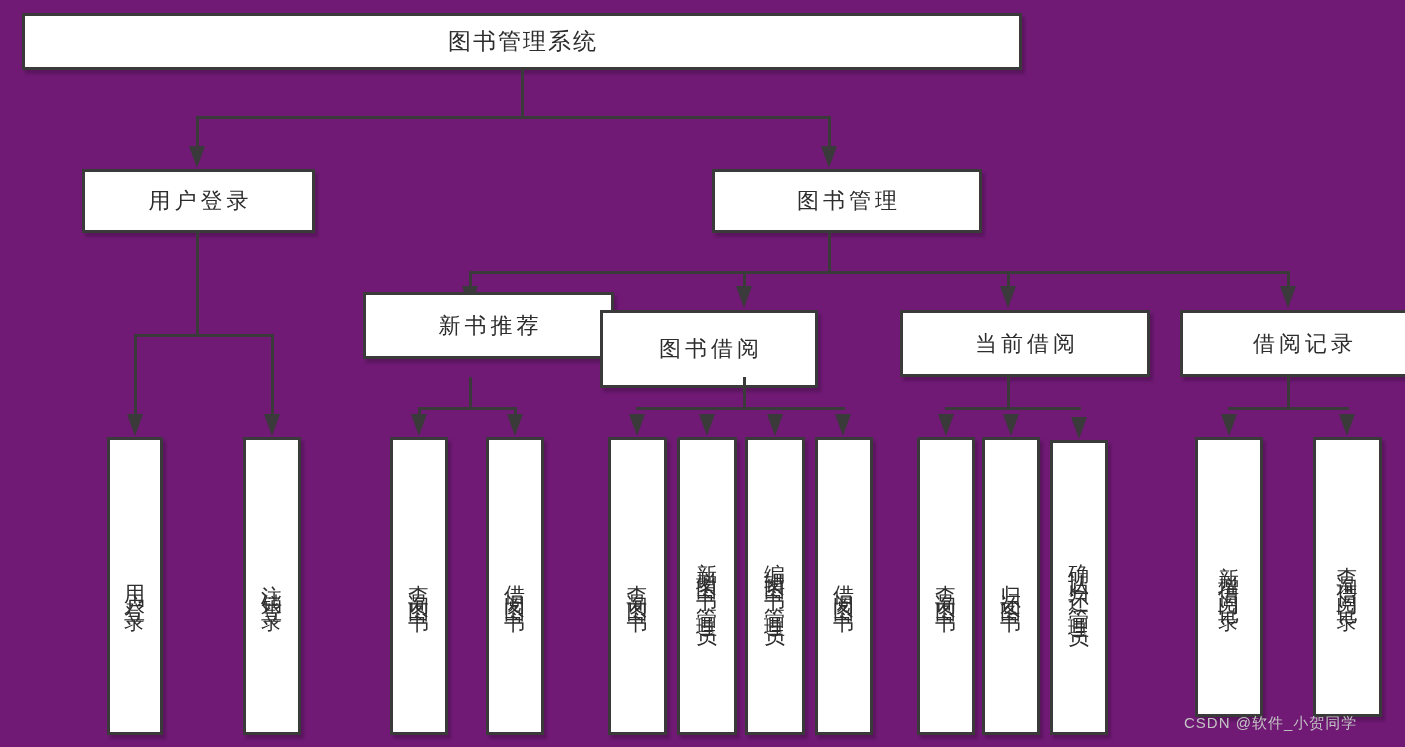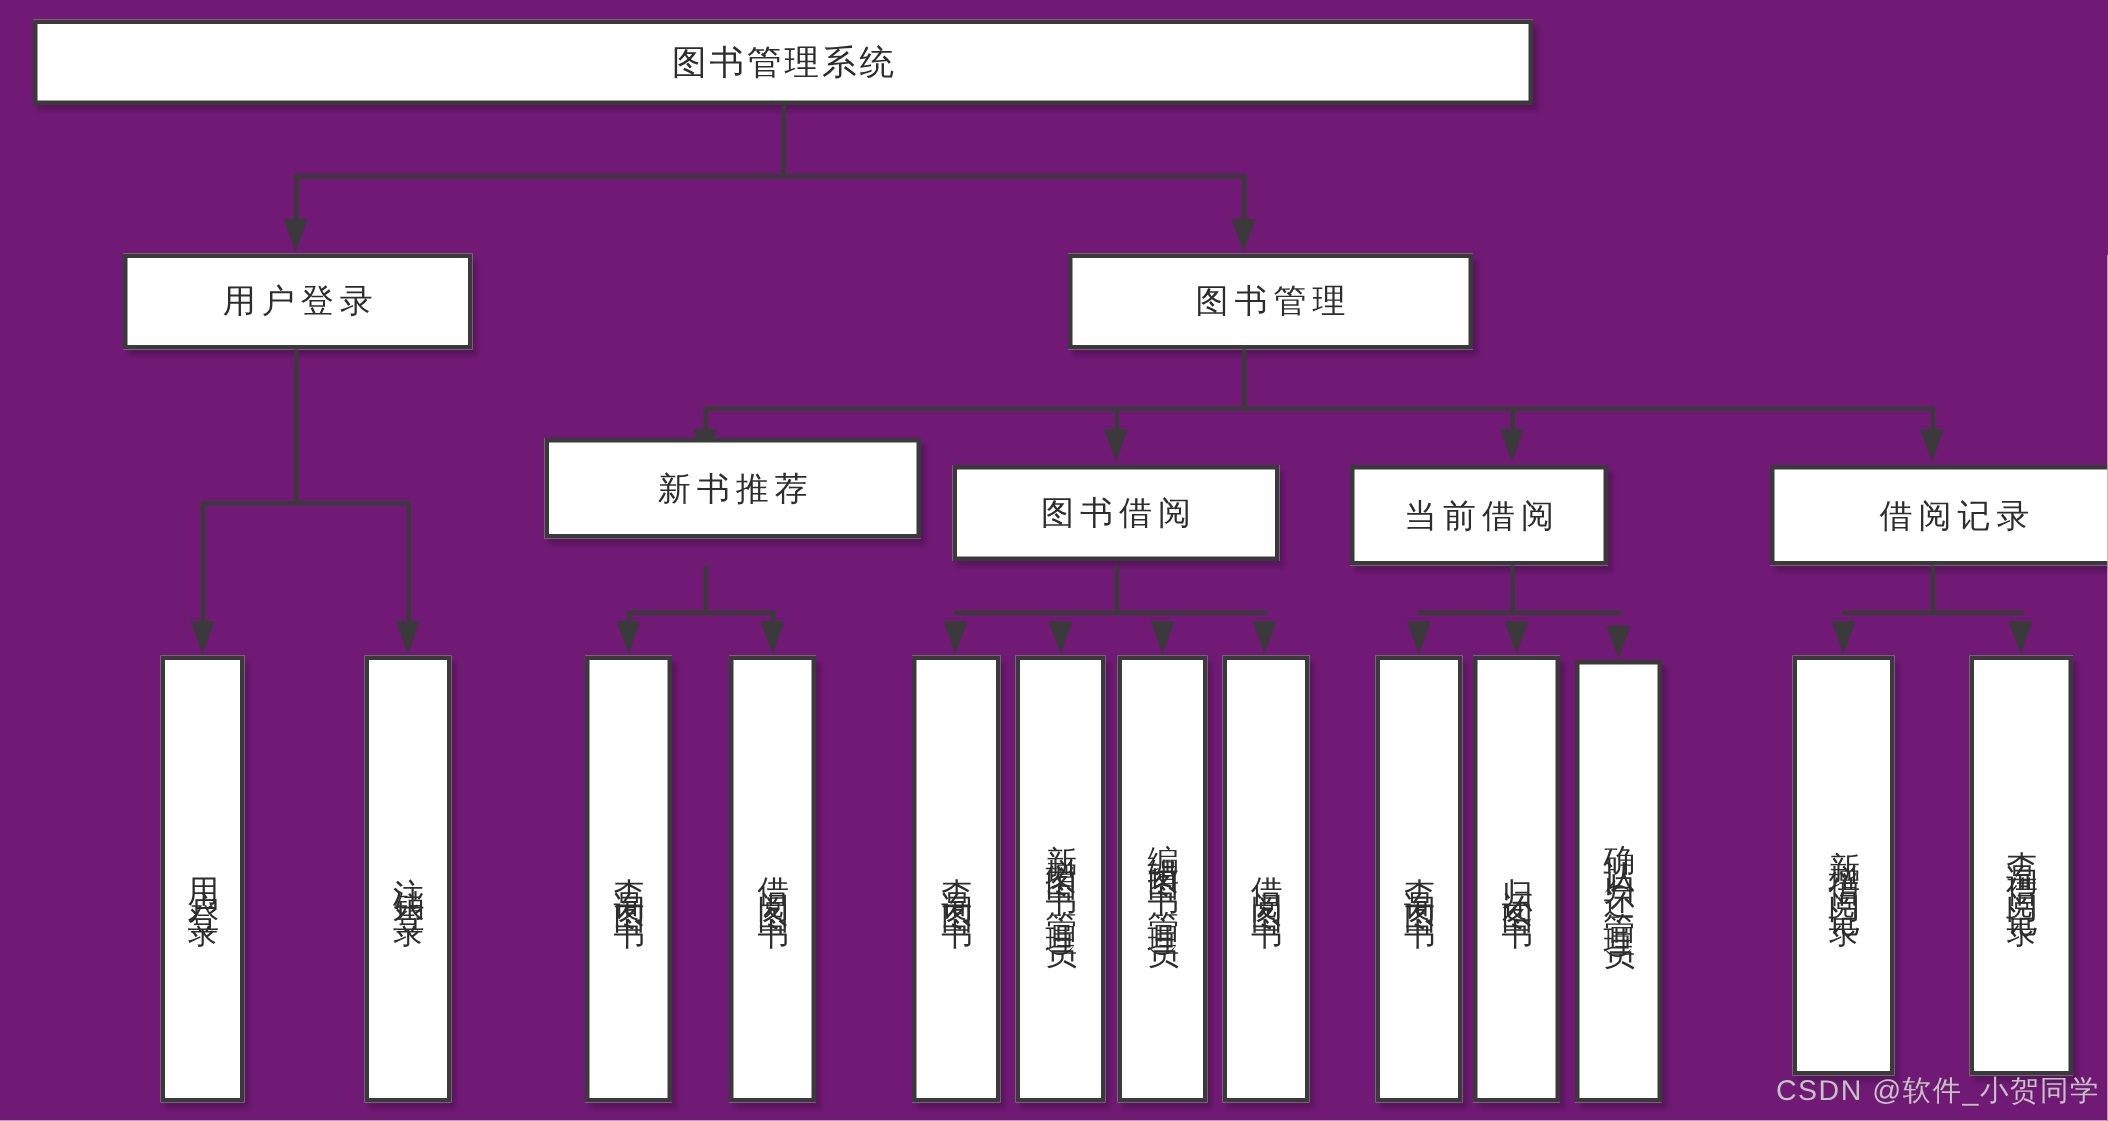--- a/index.html
+++ b/index.html
@@ -36,21 +36,21 @@
   .arrow {
     position: absolute;
     width: 0; height: 0;
     border-left: 8px solid transparent;
     border-right: 8px solid transparent;
     border-top: 22px solid #3a3a3a;
   }
   .watermark {
     position: absolute;
     color: #c3c3c3;
-    font-size: 19px;
+    font-size: 15px;
     letter-spacing: 1px;
     white-space: nowrap;
     z-index: 5;
   }
 </style>
 </head>
 <body>
 
 <div class="stage">
 
@@ -78,22 +78,22 @@
   <div class="vline" style="left:469px; top:271px; height:17px;"></div>
   <div class="vline" style="left:743px; top:271px; height:17px;"></div>
   <div class="vline" style="left:1007px; top:271px; height:17px;"></div>
   <div class="vline" style="left:1287px; top:271px; height:17px;"></div>
   <div class="arrow" style="left:462px; top:286px;"></div>
   <div class="arrow" style="left:736px; top:286px;"></div>
   <div class="arrow" style="left:1000px; top:286px;"></div>
   <div class="arrow" style="left:1280px; top:286px;"></div>
 
   <div class="box h-label" style="left:363px; top:292px; width:251px; height:67px;text-align:center;">新书推荐</div>
-  <div class="box h-label" style="left:635px; top:310px; width:218px; height:64px;">图书借阅</div>
-  <div class="box h-label" style="left:900px; top:310px; width:172px; height:67px;">当前借阅</div>
+  <div class="box h-label" style="left:600px; top:310px; width:218px; height:78px;">图书借阅</div>
+  <div class="box h-label" style="left:900px; top:310px; width:250px; height:67px;">当前借阅</div>
   <div class="box h-label" style="left:1180px; top:310px; width:246px; height:67px;">借阅记录</div>
 
   <div class="vline" style="left:469px; top:377px; height:33px;"></div>
   <div class="hline" style="left:418px; top:407px; width:99px;"></div>
   <div class="vline" style="left:418px; top:407px; height:10px;"></div>
   <div class="vline" style="left:514px; top:407px; height:10px;"></div>
   <div class="arrow" style="left:411px; top:414px;"></div>
   <div class="arrow" style="left:507px; top:414px;"></div>
 
   <div class="vline" style="left:743px; top:377px; height:33px;"></div>

